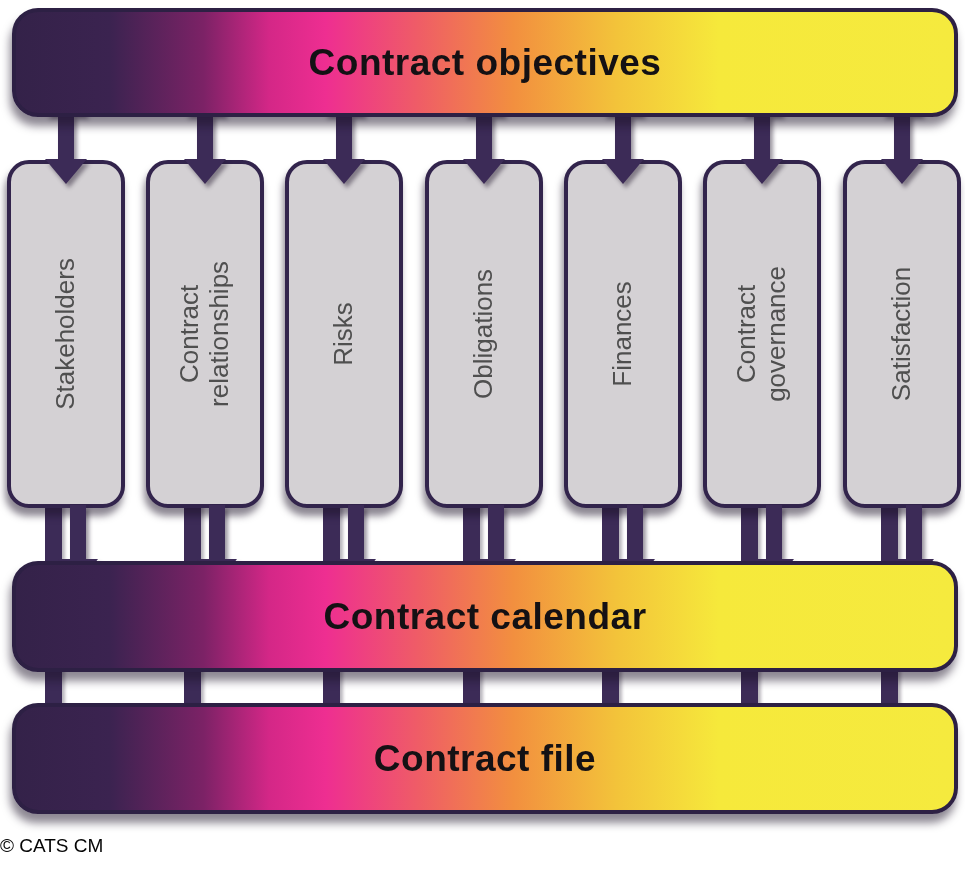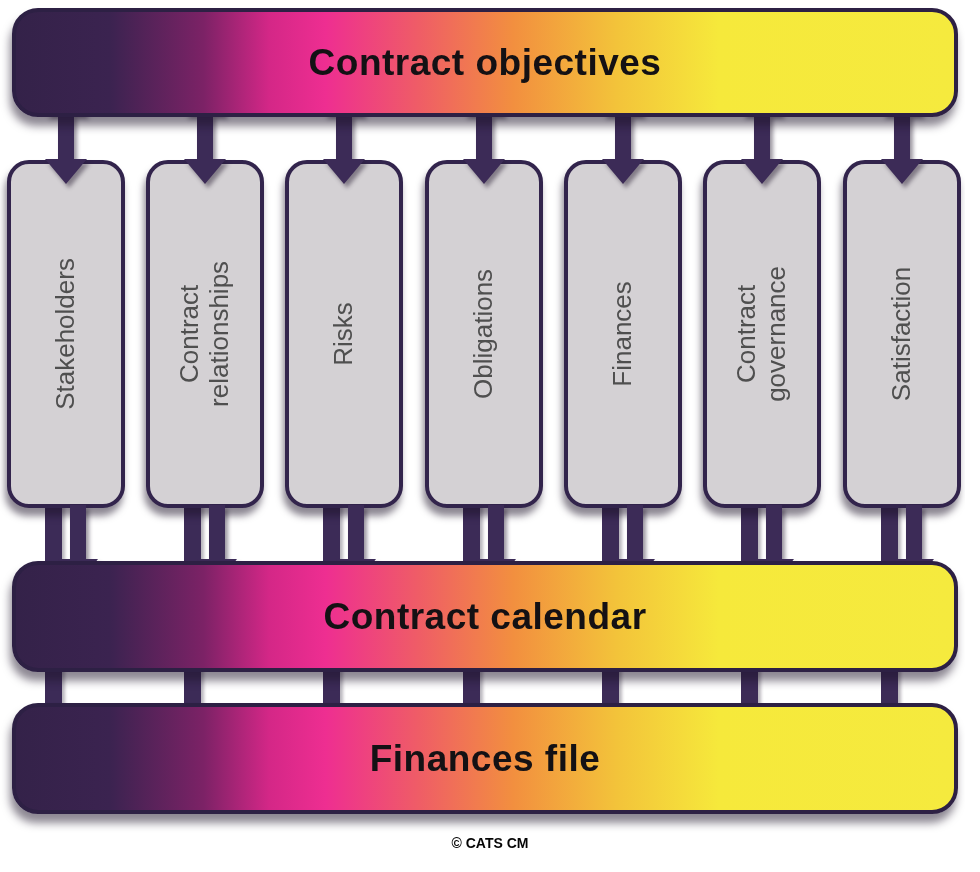--- a/index.html
+++ b/index.html
@@ -78,40 +78,39 @@
   .dbl-arrow{position:absolute;left:38px;top:90px;z-index:3;
     filter:drop-shadow(3px 4px 2px rgba(28,17,40,0.45));}
   .cal-arrow{position:absolute;left:51px;top:505px;z-index:3;
     filter:drop-shadow(3px 4px 2px rgba(28,17,40,0.45));}
   .file-head{position:absolute;left:27px;top:708px;z-index:3;
     filter:drop-shadow(3px 4px 2px rgba(28,17,40,0.45));}
 
   
   .copyright{
     position:absolute;left:0;top:835px;width:980px;
-    text-align:center;
-    font-size:14px;font-weight:700;color:#050505;
+    font-size:19px;font-weight:400;color:#050505;
     z-index:2;
   }
 </style>
 </head>
 <body>
 
 <div class="canvas">
 
   <div class="bar" id="topBar">
     <span class="bar-title">Contract objectives</span>
   </div>
 
   <div class="bar" id="calBar">
     <span class="bar-title">Contract calendar</span>
   </div>
 
   <div class="bar" id="fileBar">
-    <span class="bar-title">Finances file</span>
+    <span class="bar-title">Contract file</span>
   </div>
 
     <div class="column" style="left: 7px;">
       <div class="pass-stem"></div>
       <svg class="dbl-arrow" width="42" height="94" viewBox="0 0 42 94">
         <polygon points="21,0 42,25 29,25 29,69 42,69 21,94 0,69 13,69 13,25 0,25" fill="#3c2b57"></polygon>
       </svg>
       <div class="pillar">
         <span class="pillar-label">Stakeholders</span>
       </div>

